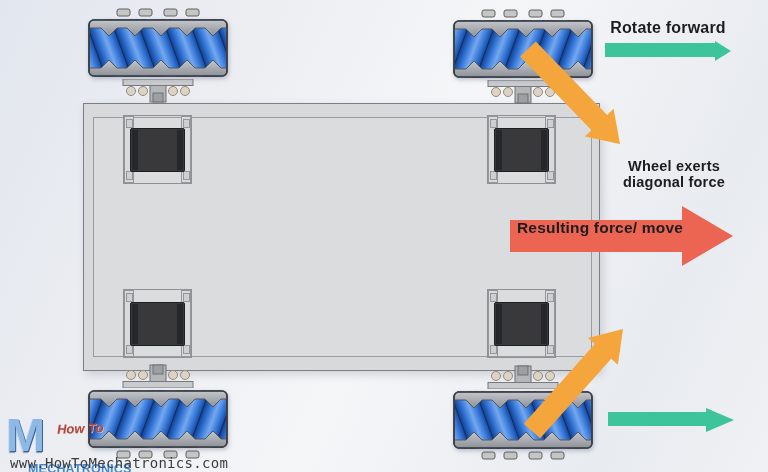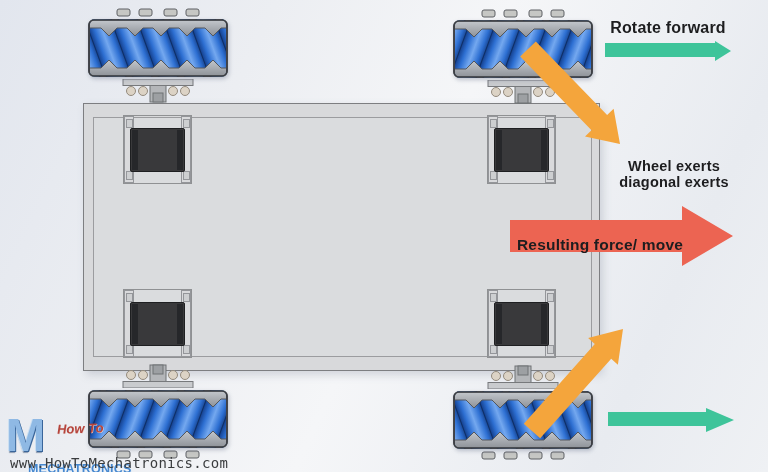--- a/index.html
+++ b/index.html
@@ -46,21 +46,21 @@
   .wheel { filter:drop-shadow(1px 2px 2px rgba(90,100,125,0.35)); }
   
   #arrows { position:absolute; left:0; top:0; width:768px; height:472px; pointer-events:none; }
   
   .label {
     position:absolute; color:#1d1d1f; font-weight:bold; text-align:center;
     letter-spacing:0.2px; line-height:1.08;
   }
   .label-rotate { left:597px; top:19px; width:142px; font-size:16px; }
   .label-wheel  { left:599px; top:130px; width:150px; font-size:14.5px; line-height:16px;margin-top:28px; }
-  .label-result { left:513px; top:237px; width:174px; font-size:15.5px; }
+  .label-result { left:513px; top:220px; width:174px; font-size:15.5px; }
   .label span { display:block; }
   
   .logo { position:absolute; left:2px; top:413px; width:132px; height:57px; }
   .logo-m {
     position:absolute; left:4px; top:-6px; font-size:47px; font-weight:bold; color:#8fb9e4;
     text-shadow:1px 1px 0 #39659a, -1px 0 0 #c9def2, 0 2px 1px rgba(40,70,110,0.5);
   }
   .logo-howto {
     position:absolute; left:55px; top:8px; font-size:13px; font-weight:bold; font-style:italic;
     color:#b5443c; transform:rotate(-2deg); text-shadow:0.5px 0.5px 0 #e8d6d2;
@@ -235,21 +235,21 @@
     <polygon points="605,43 715,43 715,41 731,51 715,61 715,57 605,57" fill="#3ec49a"></polygon>
     <polygon points="608,412 706,412 706,408 734,420 706,432 706,426 608,426" fill="#3ec49a"></polygon>
     <polygon points="535.8,41.4 607.1,115 613.6,108.8 620,144 585,136.4 591.5,130.2 520.2,56.6" fill="#f4a53c"></polygon>
     <polygon points="523.8,423.7 594.8,344.1 588.1,338.1 623,329 617.9,364.7 611.2,358.7 540.2,438.3" fill="#f4a53c"></polygon>
     <polygon points="510,220 682,220 682,206 733,236 682,266 682,252 510,252" fill="#ec6452"></polygon>
   </svg>
 
   <div class="label label-rotate">Rotate forward</div>
   <div class="label label-wheel">
     <span>Wheel exerts</span>
-    <span>diagonal exerts</span>
+    <span>diagonal force</span>
   </div>
   <div class="label label-result">Resulting force/ move</div>
 
   <div class="logo">
     <div class="logo-m">M</div>
     <div class="logo-howto">How To</div>
     <div class="logo-mech">MECHATRONICS</div>
     <div class="logo-url">www.HowToMechatronics.com</div>
   </div>
 

